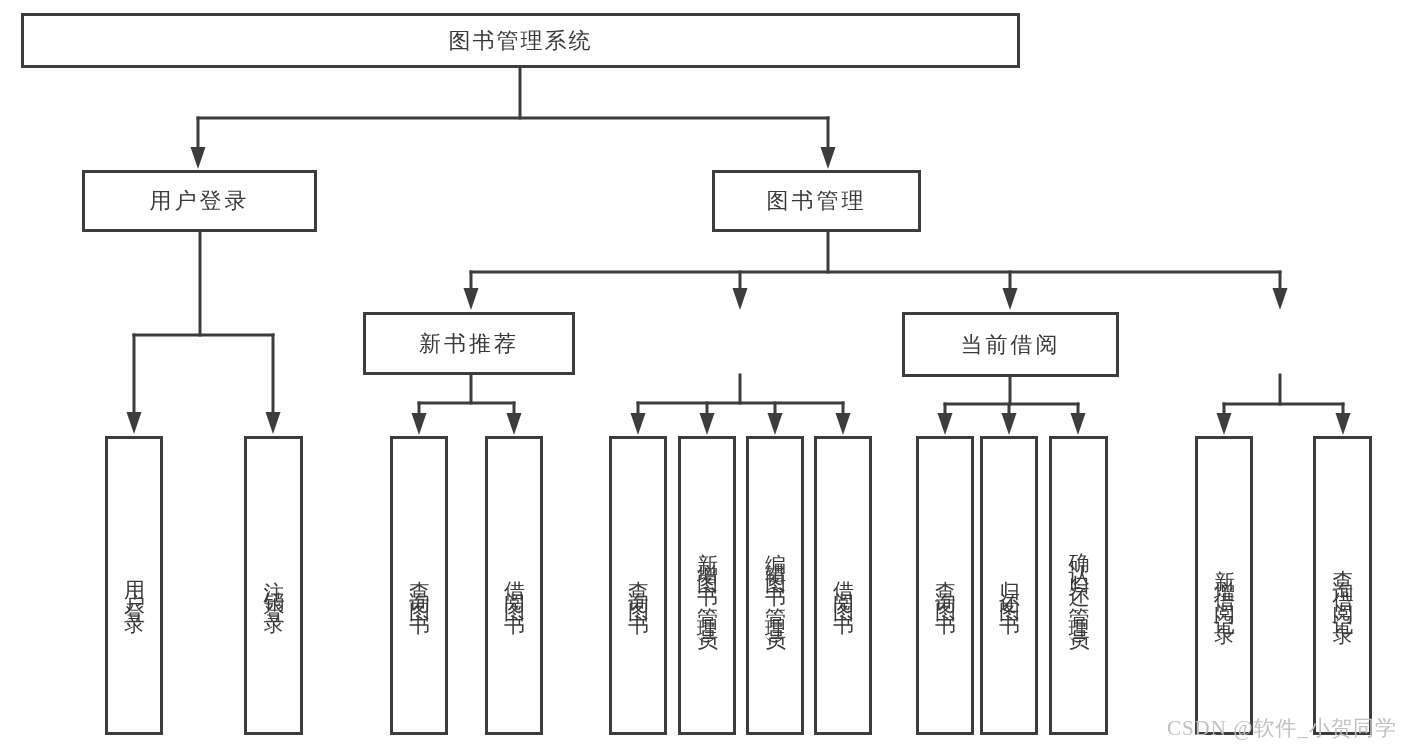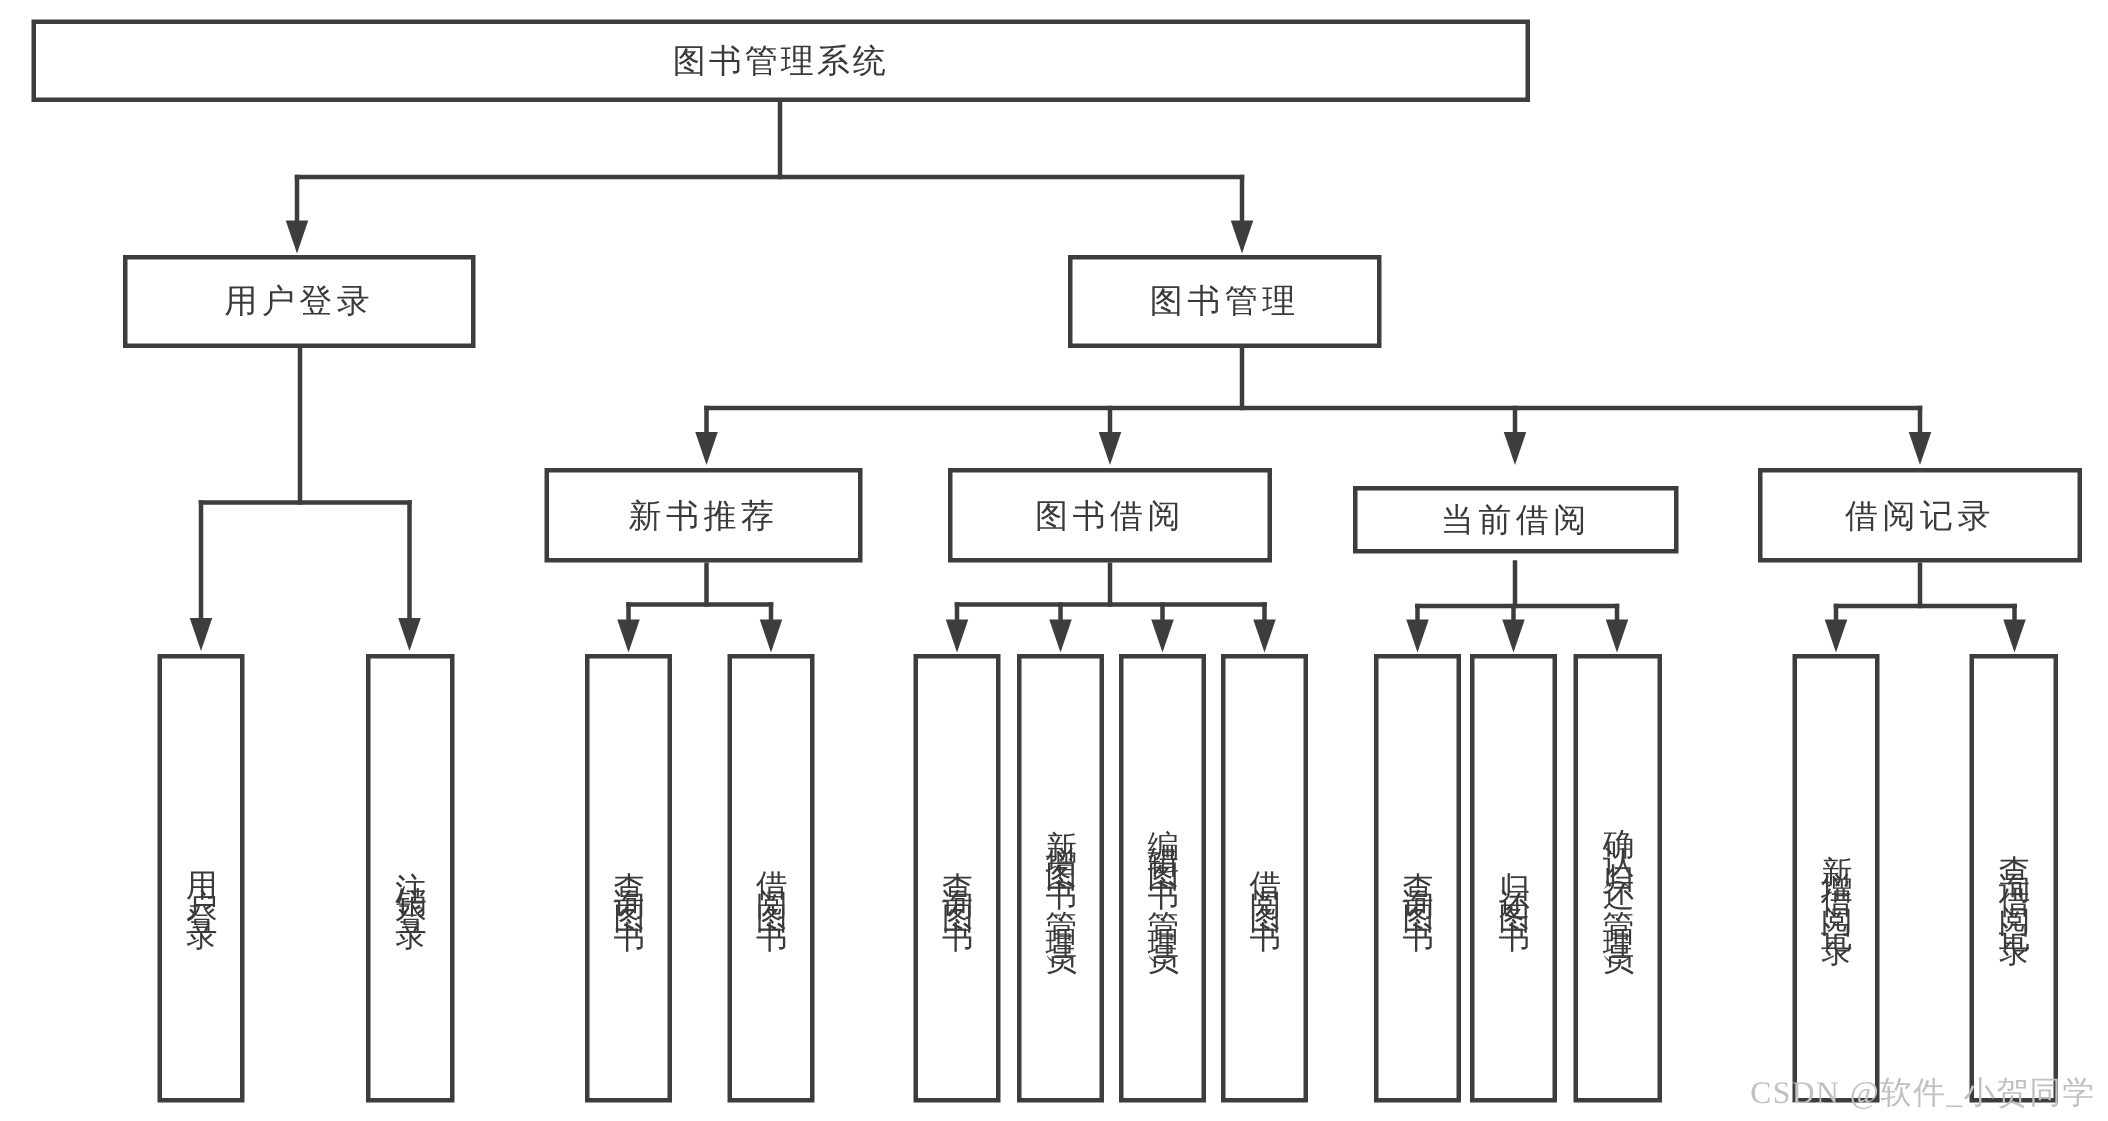--- a/index.html
+++ b/index.html
@@ -105,28 +105,22 @@
   <div class="node" style="left:82px;top:170px;width:235px;height:62px">
     <span class="hlabel">用户登录</span>
   </div>
   <div class="node" style="left:712px;top:170px;width:209px;height:62px">
     <span class="hlabel">图书管理</span>
   </div>
 
   <div class="node" style="left:363px;top:312px;width:212px;height:63px">
     <span class="hlabel">新书推荐</span>
   </div>
-  <div class="node" style="left:632px;top:312px;width:216px;height:63px">
-    <span class="hlabel">图书借阅</span>
-  </div>
-  <div class="node" style="left:902px;top:324px;width:217px;height:45px">
+  <div class="node" style="left:902px;top:312px;width:217px;height:65px">
     <span class="hlabel">当前借阅</span>
-  </div>
-  <div class="node" style="left:1172px;top:312px;width:216px;height:63px">
-    <span class="hlabel">借阅记录</span>
   </div>
 
   <div class="node" style="left:105px;top:436px;width:58px;height:299px">
     <span class="vlabel">用户登录</span>
   </div>
   <div class="node" style="left:244px;top:436px;width:59px;height:299px">
     <span class="vlabel">注销登录</span>
   </div>
 
   <div class="node" style="left:390px;top:436px;width:58px;height:299px">

